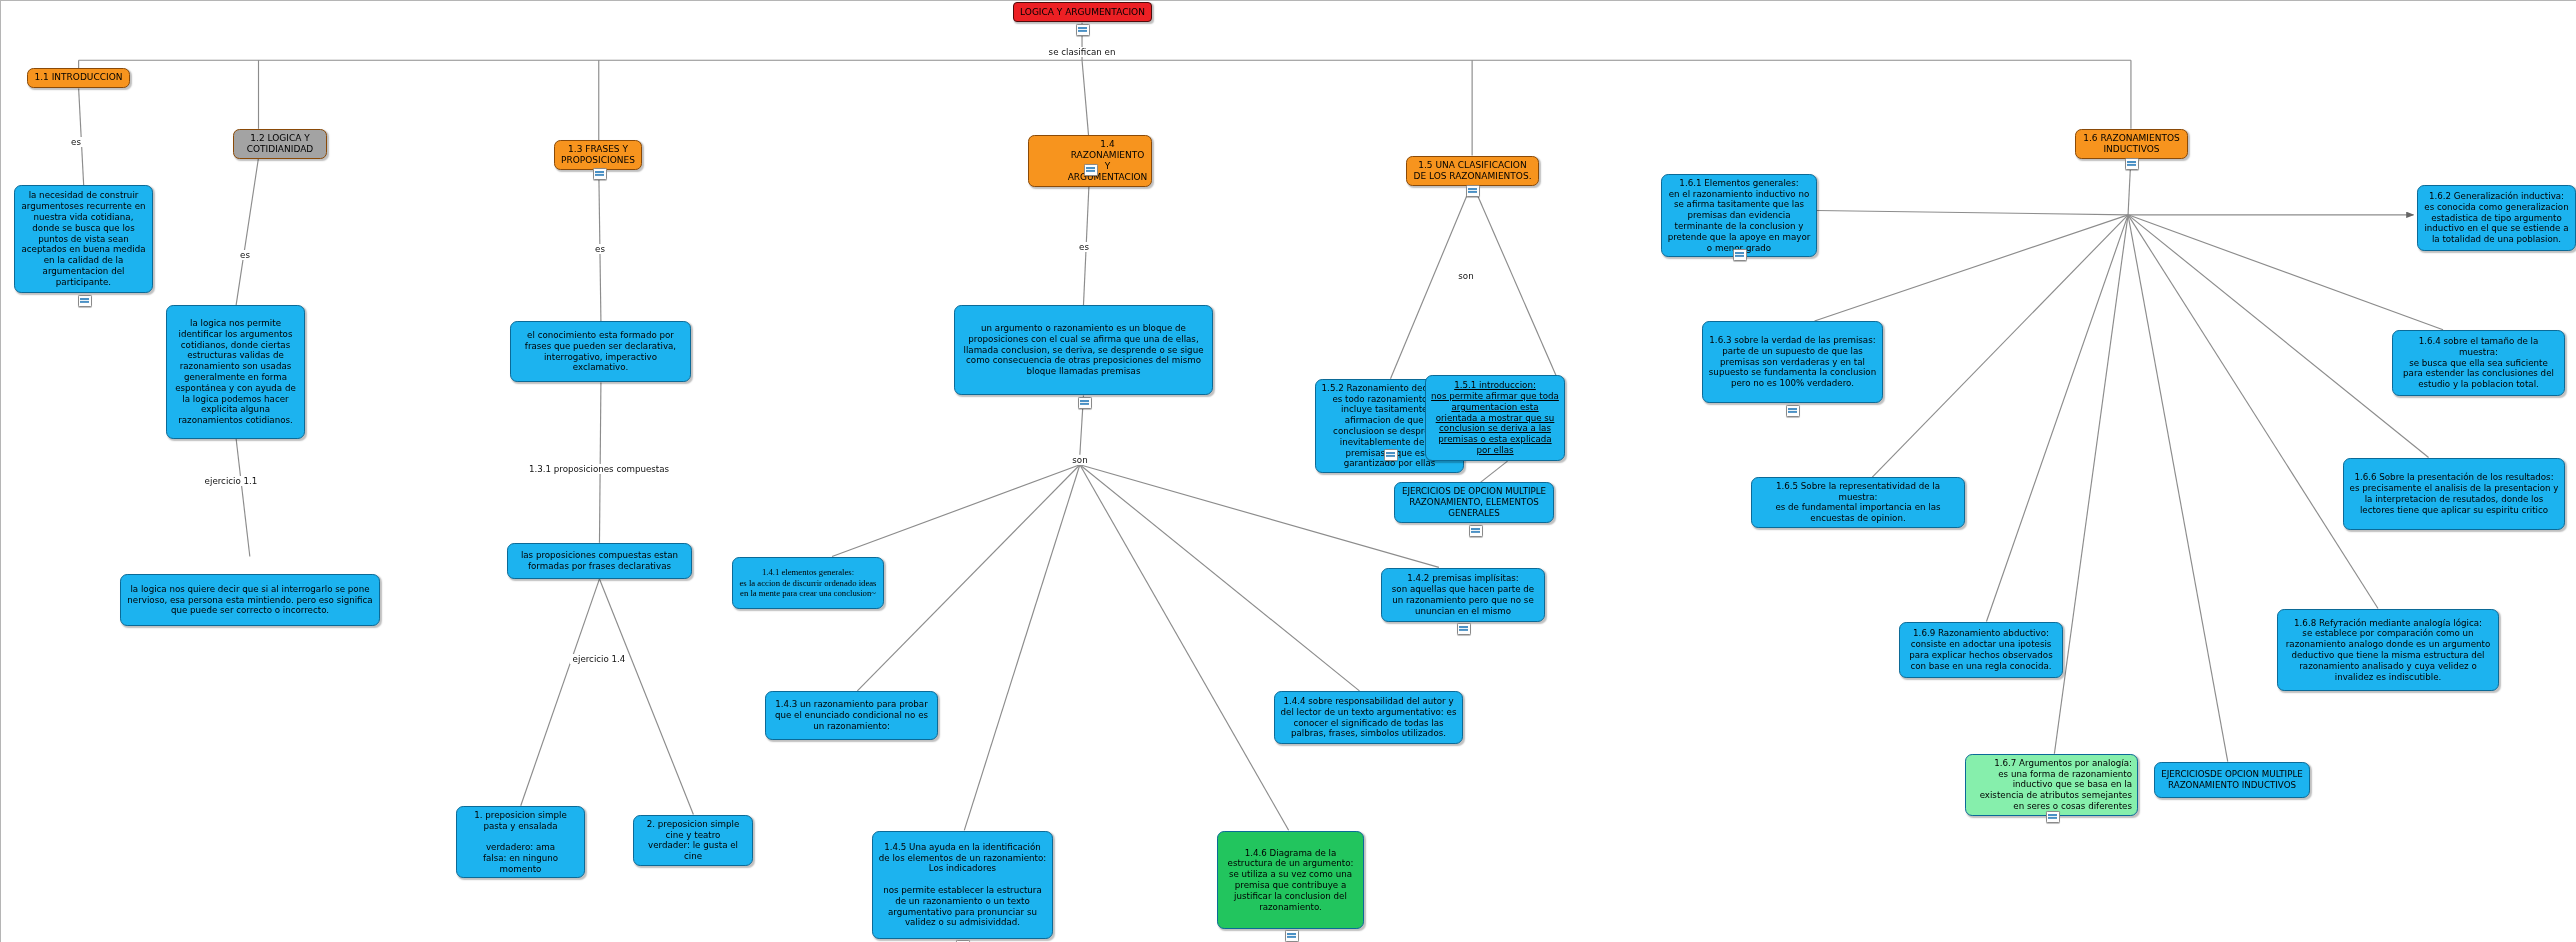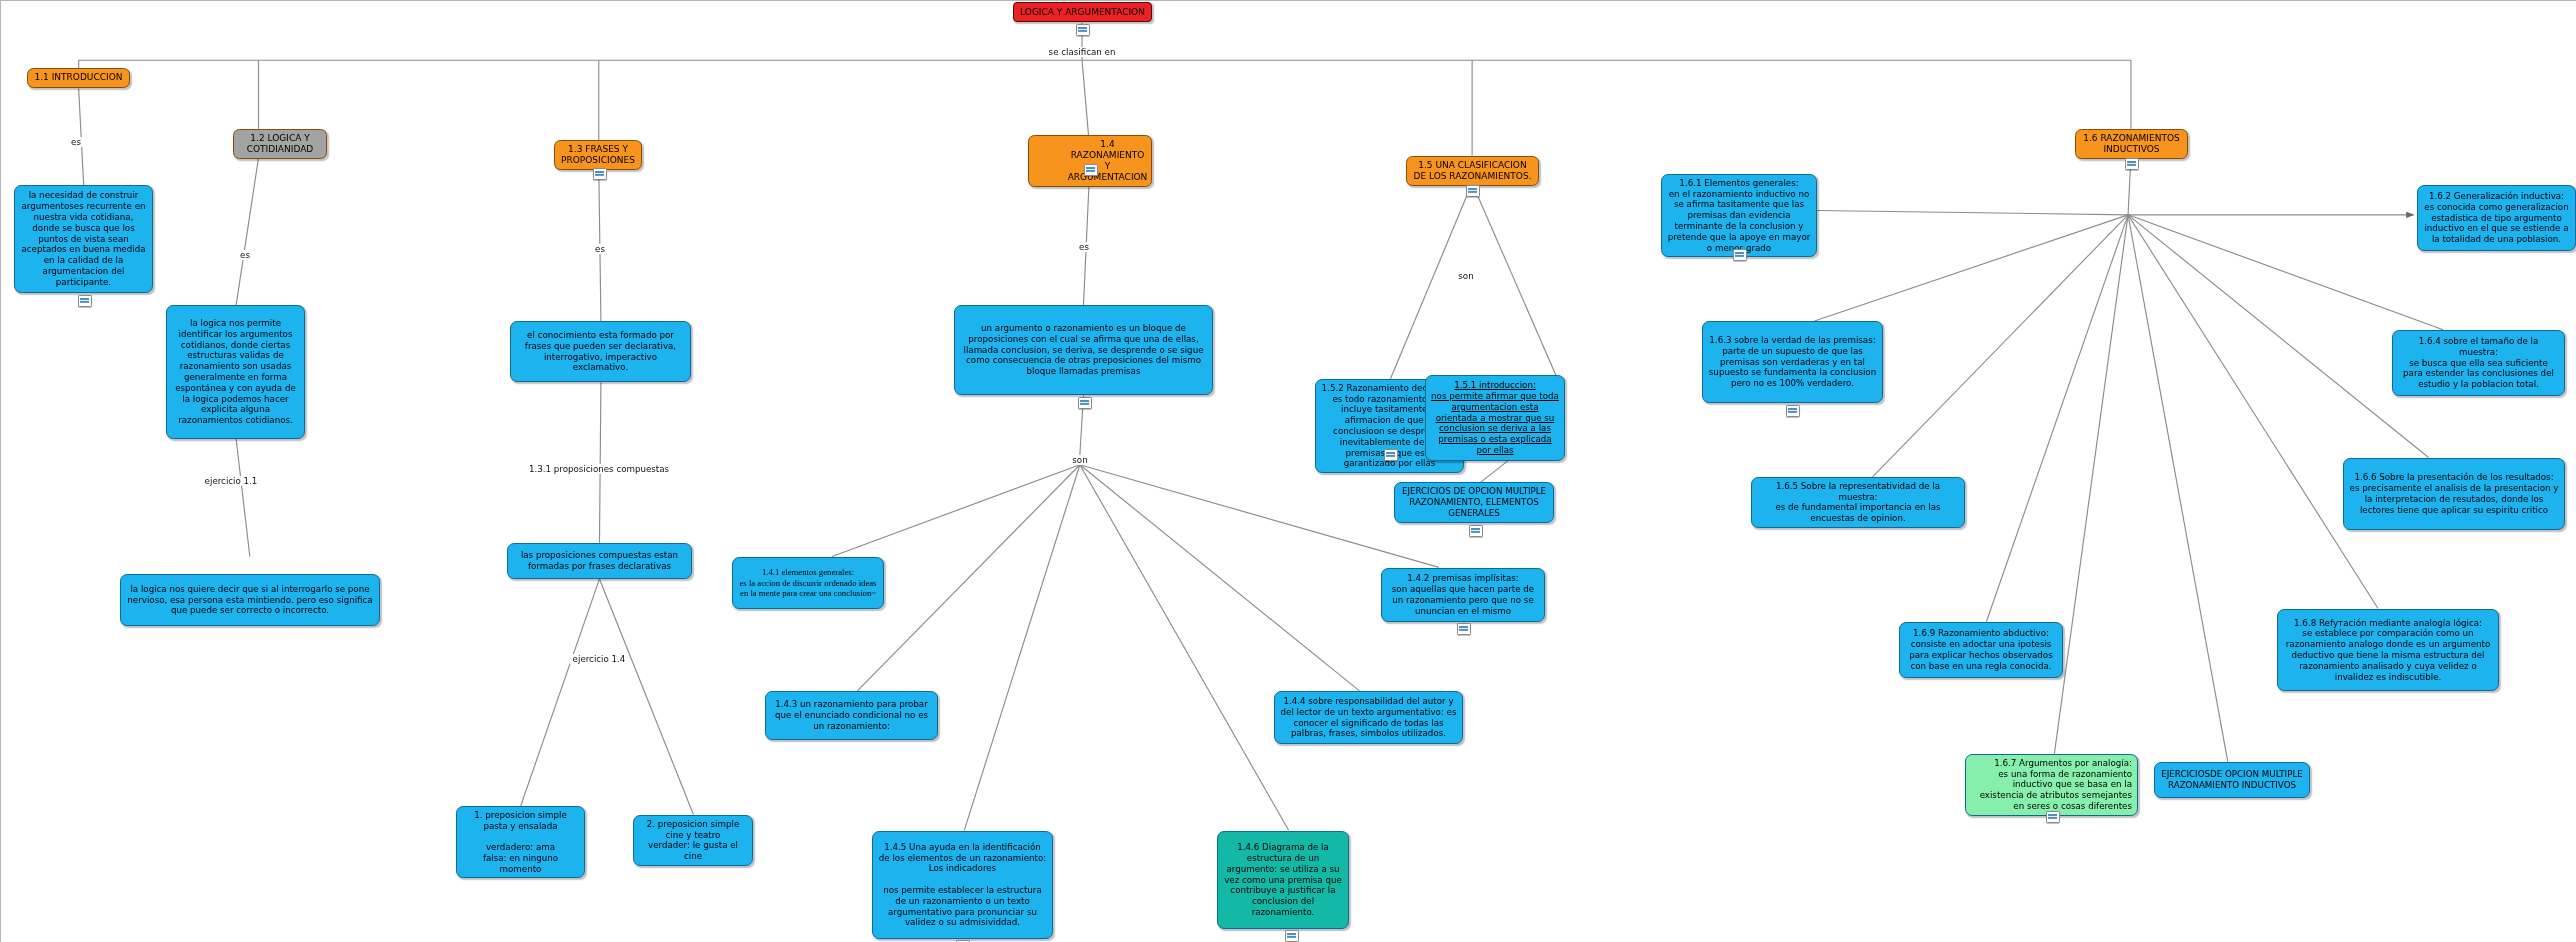--- a/index.html
+++ b/index.html
@@ -155,21 +155,21 @@
 es la accion de discurrir ordenado ideas en la mente para crear una conclusion~</div>
     <div class="node concept" style="left: 1380px; top: 567px; width: 164px; min-height: 54px; background: rgb(28, 179, 239); border: 1.1px solid rgb(11, 106, 151);">1.4.2 premisas implísitas:
 son aquellas que hacen parte de un razonamiento pero que no se ununcian en el mismo</div>
     <div class="res-icon" style="left: 1456px; top: 622px;"></div>
     <div class="node concept" style="left: 764px; top: 690px; width: 173px; min-height: 49px; background: rgb(28, 179, 239); border: 1.1px solid rgb(11, 106, 151);">1.4.3 un razonamiento para probar que el enunciado condicional no es un razonamiento:</div>
     <div class="node concept" style="left: 1273px; top: 690px; width: 189px; min-height: 53px; background: rgb(28, 179, 239); border: 1.1px solid rgb(11, 106, 151);">1.4.4 sobre responsabilidad del autor y del lector de un texto argumentativo: es conocer el significado de todas las palbras, frases, simbolos utilizados.</div>
     <div class="node concept" style="left: 871px; top: 830px; width: 181px; min-height: 108px; background: rgb(28, 179, 239); border: 1.1px solid rgb(11, 106, 151);">1.4.5 Una ayuda en la identificación de los elementos de un razonamiento: Los indicadores
 
 nos permite establecer la estructura de un razonamiento o un texto argumentativo para pronunciar su validez o su admisividdad.</div>
     <div class="res-icon" style="left: 955px; top: 939px;"></div>
-    <div class="node concept" style="left: 1216px; top: 830px; width: 132px; min-height: 98px; background: #14b8a6; border: 1.1px solid rgb(11, 106, 151);">1.4.6 Diagrama de la estructura de un argumento: se utiliza a su vez como una premisa que contribuye a justificar la conclusion del razonamiento.</div>
+    <div class="node concept" style="left: 1216px; top: 830px; width: 147px; min-height: 98px; background: #22c55e; border: 1.1px solid rgb(11, 106, 151);">1.4.6 Diagrama de la estructura de un argumento: se utiliza a su vez como una premisa que contribuye a justificar la conclusion del razonamiento.</div>
     <div class="res-icon" style="left: 1284px; top: 929px;"></div>
     <div class="node concept" style="left: 1314px; top: 378px; width: 149px; min-height: 69px; background: rgb(28, 179, 239); border: 1.1px solid rgb(11, 106, 151);">1.5.2 Razonamiento deductivo:
 es todo razonamiento que incluye tasitamente la afirmacion de que la conclusioon se desprende inevitablemente de las premisas y que esta garantizado por ellas</div>
     <div class="res-icon" style="left: 1383px; top: 448px;"></div>
     <div class="node concept" style="left: 1424px; top: 374px; width: 140px; min-height: 86px; background: rgb(28, 179, 239); border: 1.1px solid rgb(11, 106, 151); text-decoration: underline;">1.5.1 introduccion:
 nos permite afirmar que toda argumentacion esta orientada a mostrar que su conclusion se deriva a las premisas o esta explicada por ellas</div>
     <div class="node concept" style="left: 1393px; top: 481px; width: 160px; min-height: 41px; background: rgb(28, 179, 239); border: 1.1px solid rgb(11, 106, 151);">EJERCICIOS DE OPCION MULTIPLE RAZONAMIENTO, ELEMENTOS GENERALES</div>
     <div class="res-icon" style="left: 1468px; top: 524px;"></div>
     <div class="node concept" style="left: 1660px; top: 173px; width: 156px; min-height: 74px; background: rgb(28, 179, 239); border: 1.1px solid rgb(11, 106, 151);">1.6.1 Elementos generales:
 en el razonamiento inductivo no se afirma tasitamente que las premisas dan evidencia terminante de la conclusion y pretende que la apoye  en mayor o menor grado</div>

